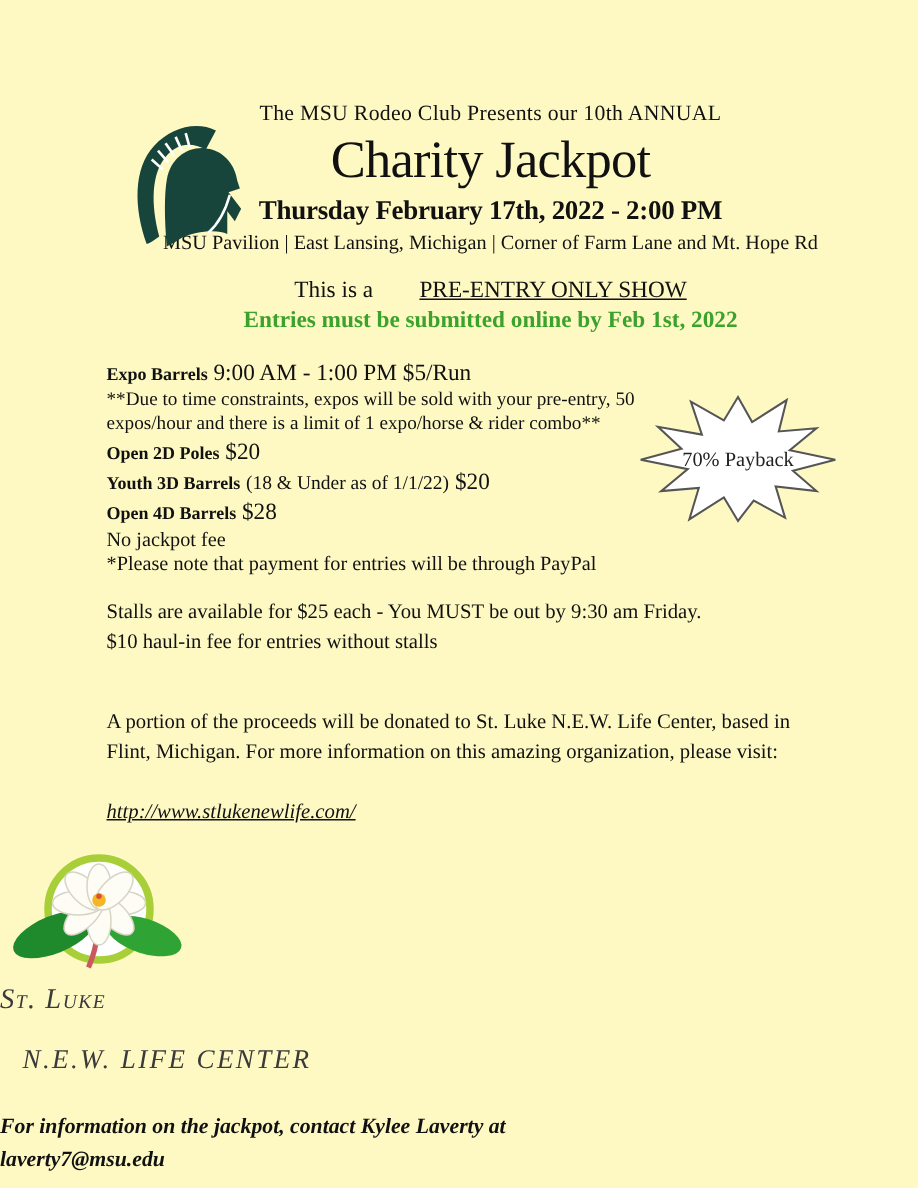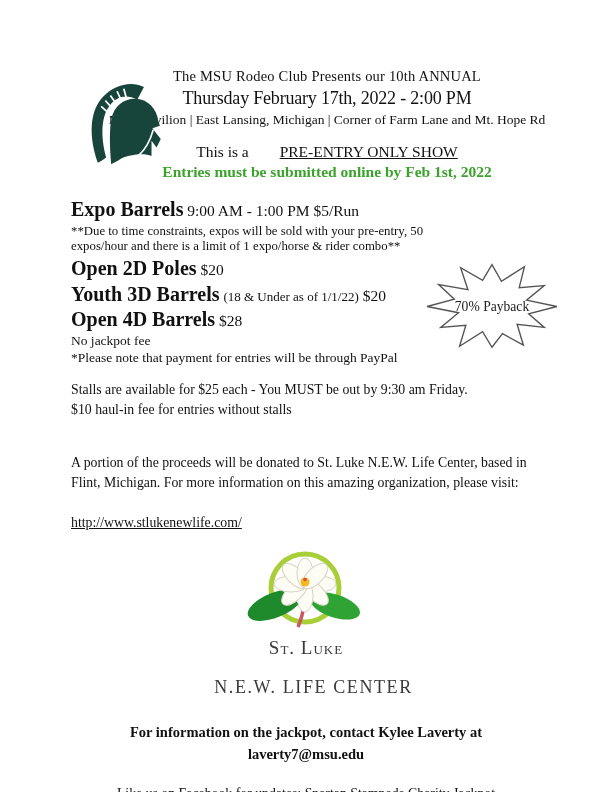--- a/index.html
+++ b/index.html
@@ -1,56 +1,56 @@
 <!DOCTYPE html>
 <html><head>
 <meta charset="utf-8">
 <style>
   html, body { margin: 0; padding: 0; background: #e8e8e8; }
   .page {
     position: relative;
     width: 612px;
     height: 792px;
     margin: 0 auto;
-    background: #ffffff;
+    background: #fef9c3;
     font-family: "Liberation Serif", "DejaVu Serif", serif;
     color: #111111;
     overflow: hidden;
   }
   .center-col { margin-left: 42px; text-align: center; }
-  .full-center { text-align: center; }
+  .full-center { text-align: left; font-style: italic; }
 
   
   .header { padding-top: 68px; }
   .tagline { font-size: 14.5px; letter-spacing: 0.2px; }
   .title { font-size: 35px; letter-spacing: -0.5px; line-height: 1.1; margin-top: 3px; }
-  .datetime { font-size: 18px; font-weight: normal; margin-top: 3px; letter-spacing: -0.2px; }
+  .datetime { font-size: 18px; font-weight: bold; margin-top: 3px; letter-spacing: -0.2px; }
   .location { font-size: 13.5px; margin-top: 3px; }
 
   
   .helmet { position: absolute; left: 86px; top: 80px; width: 84px; height: 88px; }
 
   
   .notice { margin-top: 15px; }
   .notice-line1 { font-size: 15.5px; }
   .notice-line1 .u { text-decoration: underline; margin-left: 27px; }
   .deadline { font-size: 15.5px; font-weight: bold; color: #3BA32C; margin-top: 2px; }
 
   
   .events { margin: 16px 60px 0 71px; }
   .event-row { font-size: 15.5px; line-height: 1.28; }
-  .ev-name { font-weight: bold; font-size: 20px; }
+  .ev-name { font-weight: bold; font-size: 12px; }
   .ev-qual { font-size: 13px; }
   .fine-print { font-size: 12.8px; line-height: 1.2; white-space: pre-line; margin: 1px 0 2px 0; }
   .small-note { font-size: 13.5px; line-height: 1.25; }
 
   
   .stalls { margin: 13px 50px 0 71px; font-size: 13.8px; line-height: 1.45; white-space: pre-line; }
   .donation { margin: 13px 45px 0 71px; font-size: 13.8px; line-height: 1.45; white-space: pre-line; }
-  .link { display: inline-block; font-size: 13.8px; text-decoration: underline; color: #111; line-height: 1.45; cursor: pointer; }
+  .link { display: inline-block; font-size: 13.8px; text-decoration: underline; color: #111; line-height: 1.45; cursor: pointer; font-style: italic; }
 
   
   .starburst { position: absolute; left: 424px; top: 252px; width: 136px; height: 110px; }
   .starburst text { font-size: 13px; font-family: "Liberation Serif", serif; fill: #222; }
 
   
   .charity-logo { margin-top: 13px; }
   .charity-logo svg { width: 134px; height: 86px; }
   .charity-name { font-variant: small-caps; font-size: 19px; letter-spacing: 1px; color: #3a3a3a; margin-top: 1px; }
   .charity-subtitle { font-size: 18px; letter-spacing: 1.6px; color: #3a3a3a; margin-top: 18px; padding-left: 15px; }
@@ -72,20 +72,21 @@
       <line x1="36" y1="28" x2="29" y2="18"></line>
       <line x1="42" y1="24" x2="37" y2="13"></line>
       <line x1="48" y1="21" x2="45" y2="10"></line>
     </g>
     <path d="M30,100 C28,78 28,58 30,47 C33,30 46,21 60,22 C74,23 84,34 86,48 L88,54 L79,57 L89,70 L84,80 L78,72 L78,90 C70,86 52,88 42,93 C38,96 33,98 30,100 Z" fill="#18453B"></path>
     <path fill="none" stroke="#ffffff" stroke-width="2" d="M80,59 C77,70 72,81 63,89"></path>
   </svg>
 
   <div class="header center-col">
     <div class="tagline">The MSU Rodeo Club Presents our 10th ANNUAL</div>
+    <div class="title">Charity Jackpot</div>
     <div class="datetime">Thursday February 17th, 2022 - 2:00 PM</div>
     <div class="location">MSU Pavilion | East Lansing, Michigan | Corner of Farm Lane and Mt. Hope Rd</div>
   </div>
 
   <div class="notice center-col">
     <div class="notice-line1"><span>This is a </span><span class="u">PRE-ENTRY ONLY SHOW</span></div>
     <div class="deadline">Entries must be submitted online by Feb 1st, 2022</div>
   </div>
 
   <div class="events">

